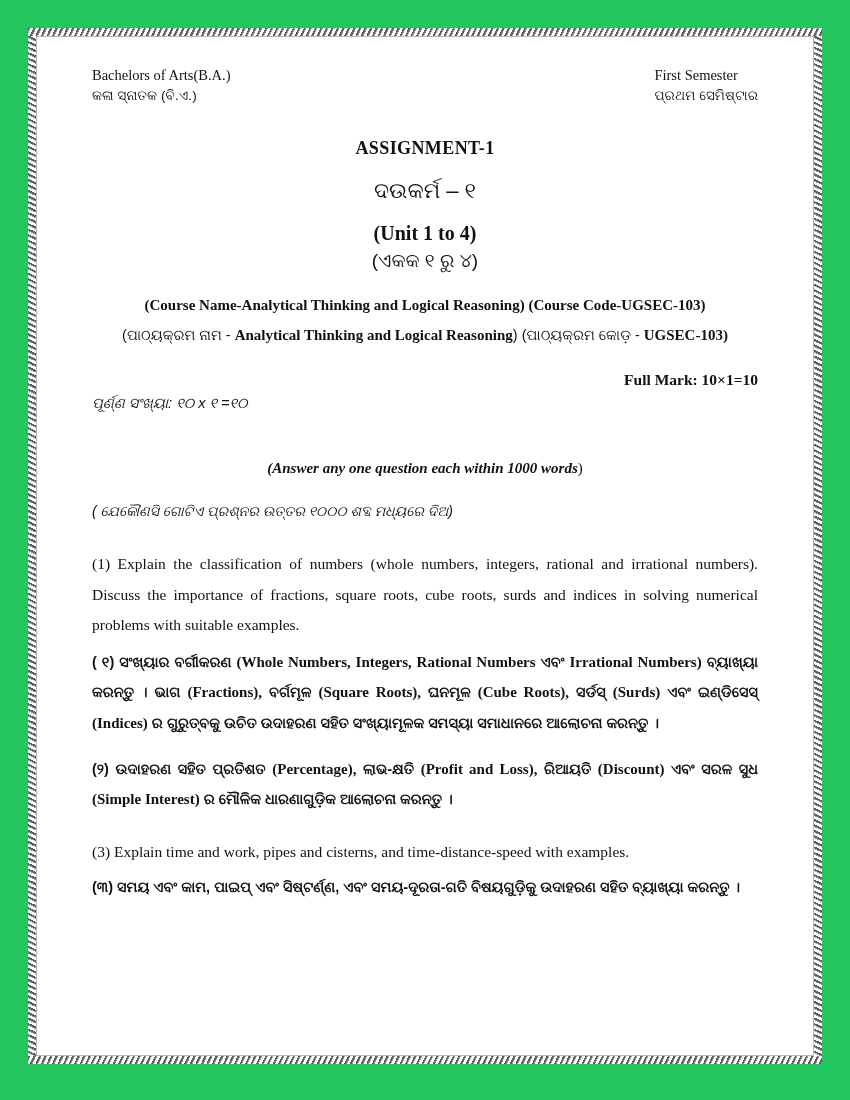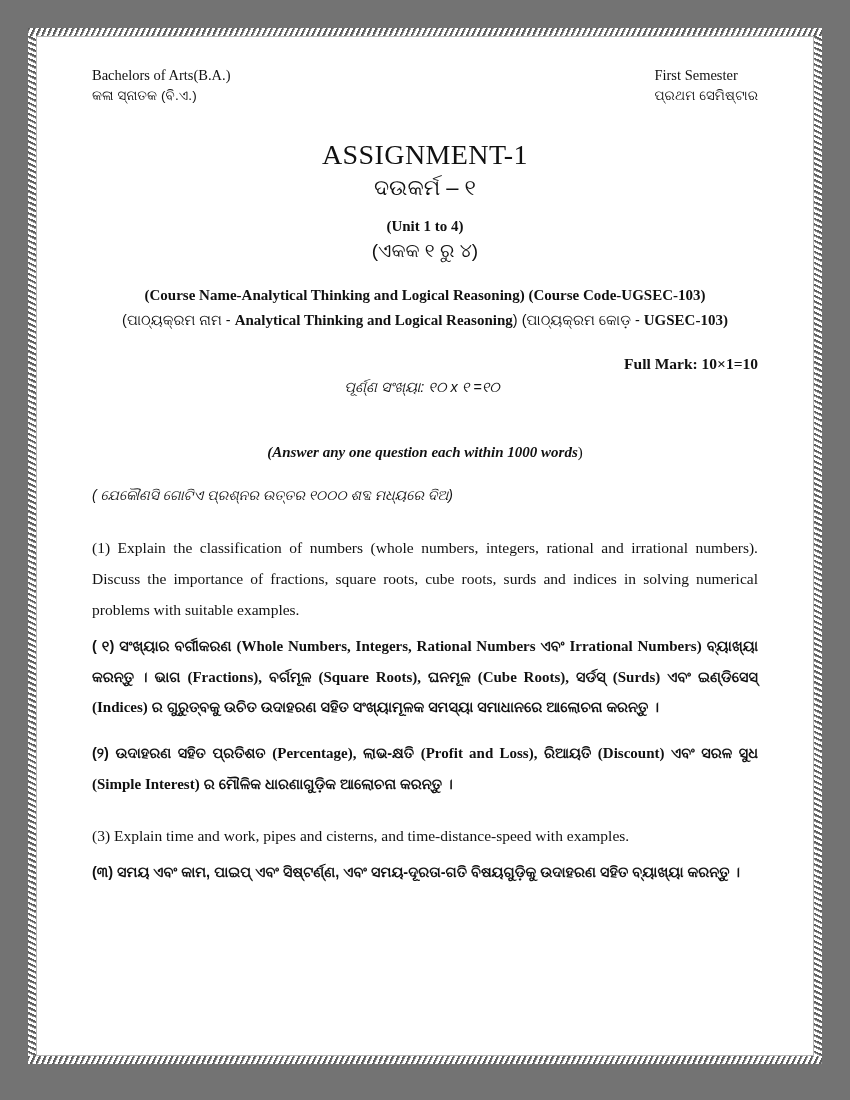--- a/index.html
+++ b/index.html
@@ -4,21 +4,21 @@
 <style>
   html, body {
     margin: 0;
     padding: 0;
     background: #ffffff;
   }
   .page {
     position: relative;
     width: 850px;
     height: 1100px;
-    background: #737373;
+    background: #22c55e;
     overflow: hidden;
     font-family: "Liberation Serif", "DejaVu Serif", serif;
     color: #111111;
   }
 
   
   .frame-outer {
     position: absolute;
     left: 28px;
     top: 28px;
@@ -78,32 +78,32 @@
   .hdr-col.left { text-align: left; }
   .hdr-col.right { }
   .od { font-family: "Liberation Sans", "DejaVu Sans", sans-serif; }
   .od-line { font-size: 13.5px; letter-spacing: .1px; }
 
   .title-block {
     text-align: center;
     margin-top: 30px;
   }
   .t-assign {
-    font-size: 28px;
-    font-weight: normal;
+    font-size: 18px;
+    font-weight: bold;
     letter-spacing: .4px;
     line-height: 1.28;
   }
   .t-assign-od {
     font-size: 22px;
     line-height: 1.35;
-    margin-top: 0;
+    margin-top: 16px;
   }
   .t-unit {
-    font-size: 15px;
+    font-size: 20px;
     font-weight: bold;
     margin-top: 14px;
     line-height: 1.3;
   }
   .t-unit-od {
     font-size: 19px;
     line-height: 1.35;
     margin-top: 2px;
   }
 
@@ -111,33 +111,33 @@
     text-align: center;
     font-weight: bold;
     font-size: 15px;
     margin-top: 20px;
     line-height: 1.5;
   }
   .course-line-od {
     text-align: center;
     font-weight: bold;
     font-size: 15px;
-    margin-top: 2px;
+    margin-top: 8px;
     line-height: 1.5;
   }
   .course-line-od .od { font-size: 14.5px; font-weight: normal; }
 
   .marks {
     text-align: right;
     font-weight: bold;
     font-size: 15.5px;
     margin-top: 24px;
   }
   .marks-od {
-    text-align: center;
+    text-align: left;
     font-size: 14.5px;
     font-style: italic;
     margin-top: 6px;
     padding-right: 6px;
   }
 
   .instr {
     text-align: center;
     font-style: italic;
     font-weight: bold;

